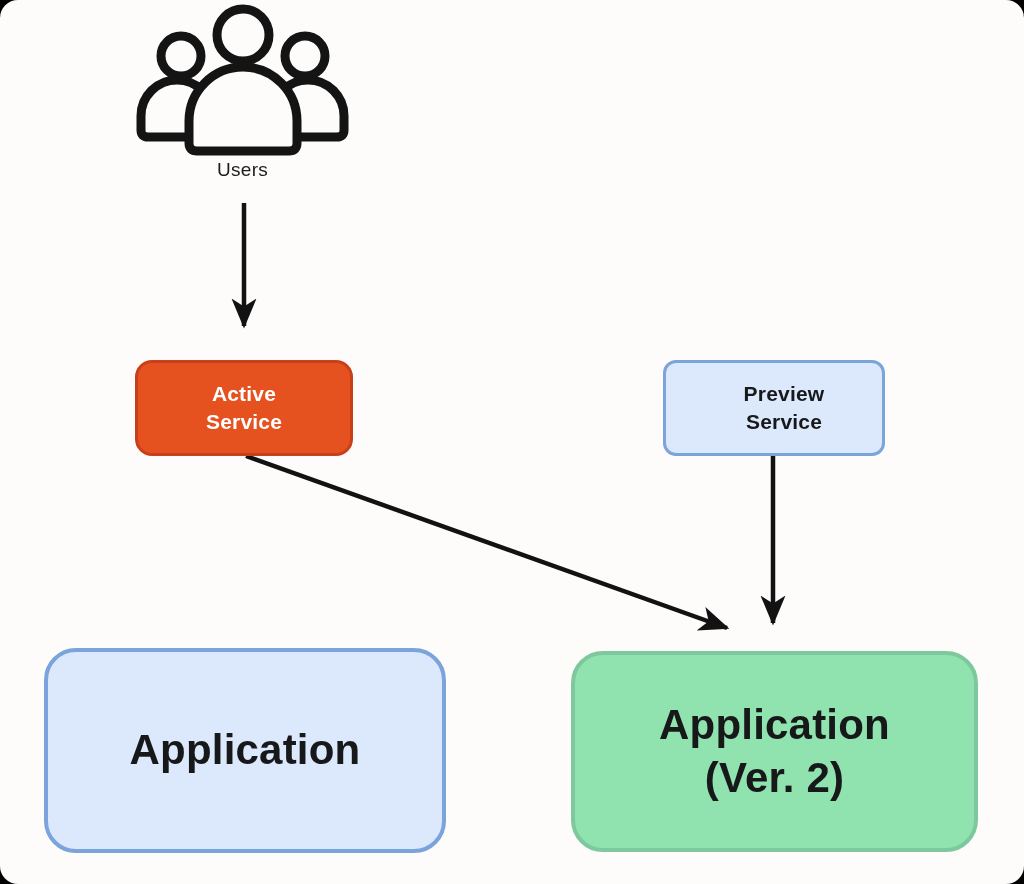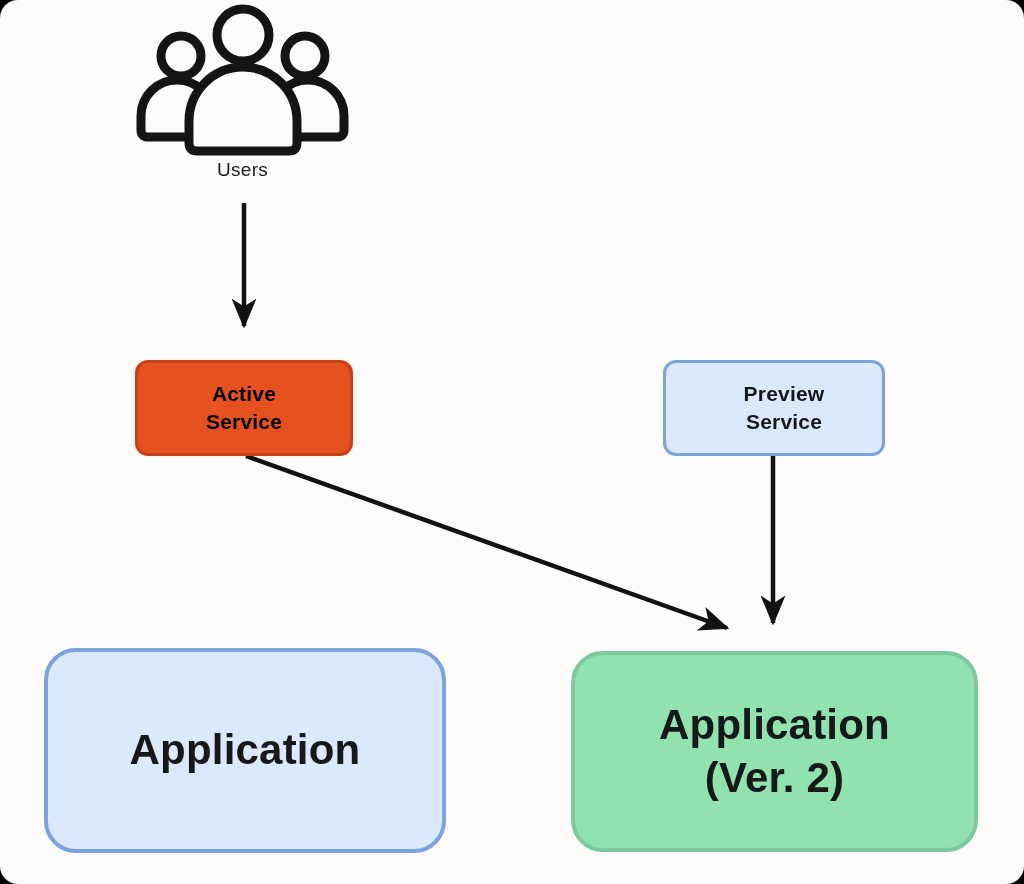--- a/index.html
+++ b/index.html
@@ -85,21 +85,21 @@
       <defs>
         <marker id="arrowhead" markerUnits="userSpaceOnUse" markerWidth="30" markerHeight="27" viewBox="0 0 12 10" refX="11" refY="5" orient="auto">
           <path d="M0,0 L12,5 L0,10 L3.2,5 Z" fill="#121212"></path>
         </marker>
       </defs>
       <path d="M244,203 L244,326" stroke="#121212" stroke-width="4.5" fill="none" marker-end="url(#arrowhead)"></path>
       <path d="M246,456 Q500,546 727,628" stroke="#121212" stroke-width="4.5" fill="none" marker-end="url(#arrowhead)"></path>
       <path d="M773,456 L773,623" stroke="#121212" stroke-width="4.5" fill="none" marker-end="url(#arrowhead)"></path>
     </svg>
 
-    <div class="node small" id="node-active-service" style="background: rgb(229, 81, 31); border-color: rgb(200, 64, 26); color: #000000;">
+    <div class="node small" id="node-active-service" style="background: rgb(229, 81, 31); border-color: rgb(200, 64, 26); color: #ffffff; border-radius: 17px;">
       <span class="node-label">Active
 Service</span>
     </div>
 
     <div class="node small" id="node-preview-service" style="background: rgb(220, 232, 251); border-color: rgb(123, 163, 220); color: rgb(23, 24, 26);">
       <span class="node-label">Preview
 Service</span>
     </div>
 
     <div class="node large" id="node-application" style="background: rgb(220, 232, 251); border-color: rgb(123, 163, 220); color: rgb(23, 24, 26);">

